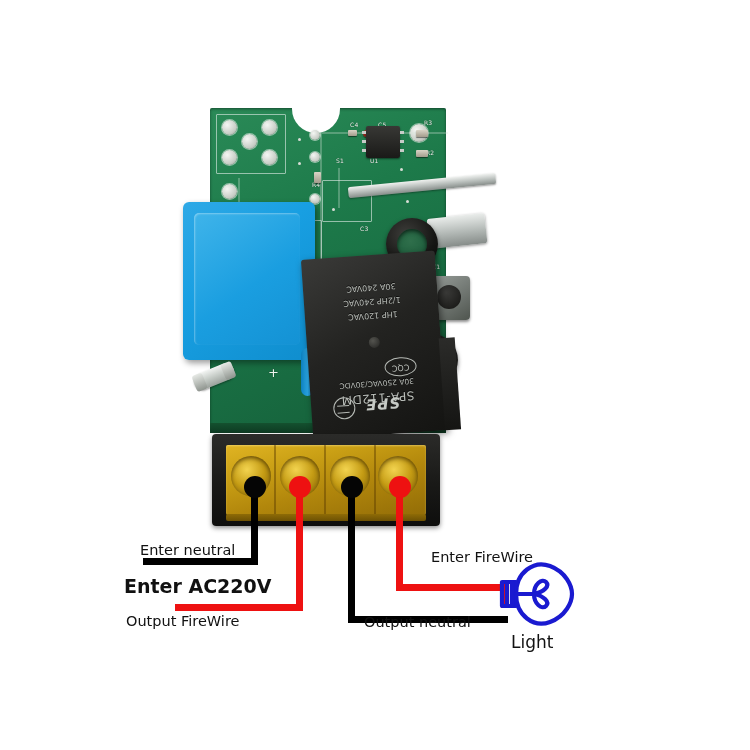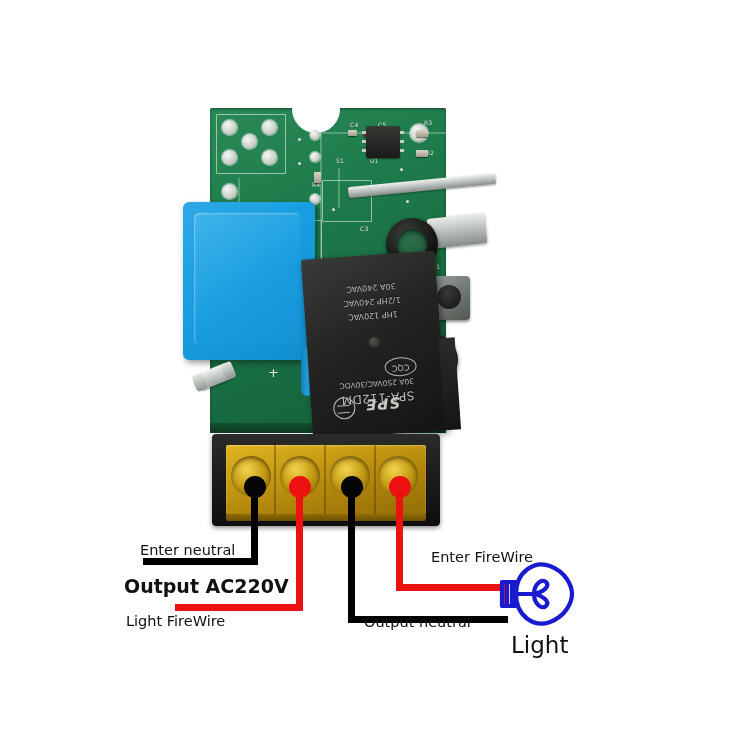--- a/index.html
+++ b/index.html
@@ -124,21 +124,21 @@
   .wk{background:#000000;}
   .wr{background:#ee1111;}
   .dot{position:absolute;border-radius:50%;}
   .dot-k{background:#050505;}
   .dot-r{background:#ee1111;}
 
   
   .lbl{position:absolute;color:#111111;font-family:"DejaVu Sans",sans-serif;white-space:nowrap;}
   .lbl-sm{font-size:14.5px;}
   .lbl-lg{font-size:19px;font-weight:bold;}
-  .lbl-light{font-size:23px;}
+  .lbl-light{font-size:17px;}
 
   
   .bulb{position:absolute;left:488px;top:548px;width:92px;height:92px;}
 </style>
 </head>
 <body>
 
 <div id="stage">
 
   <div class="module">
@@ -297,19 +297,19 @@
         <path d="M14 34 L28 34 L28 58 L14 58 Z"></path>
         <path d="M19 34 L19 58 M24 34 L24 58"></path>
         <path d="M28 46 L46 46"></path>
         <path d="M46 46 C46 36 54 30 58 34 C62 38 56 44 46 46 Z"></path>
         <path d="M46 46 C46 56 54 62 58 58 C62 54 56 48 46 46 Z"></path>
       </g>
     </svg>
   </div>
 
   <div class="lbl lbl-sm" style="left:140px;top:542px;">Enter neutral</div>
-  <div class="lbl lbl-lg" style="left:124px;top:575px;">Output AC220V</div>
-  <div class="lbl lbl-sm" style="left:126px;top:613px;">Light FireWire</div>
+  <div class="lbl lbl-lg" style="left:124px;top:575px;">Enter AC220V</div>
+  <div class="lbl lbl-sm" style="left:126px;top:613px;">Output FireWire</div>
   <div class="lbl lbl-sm" style="left:431px;top:549px;">Enter FireWire</div>
   <div class="lbl lbl-sm" style="left:364px;top:614px;text-align:right;">Output neutral</div>
   <div class="lbl lbl-light" style="left:511px;top:632px;">Light</div>
 
 </div>
 
 </body></html>

